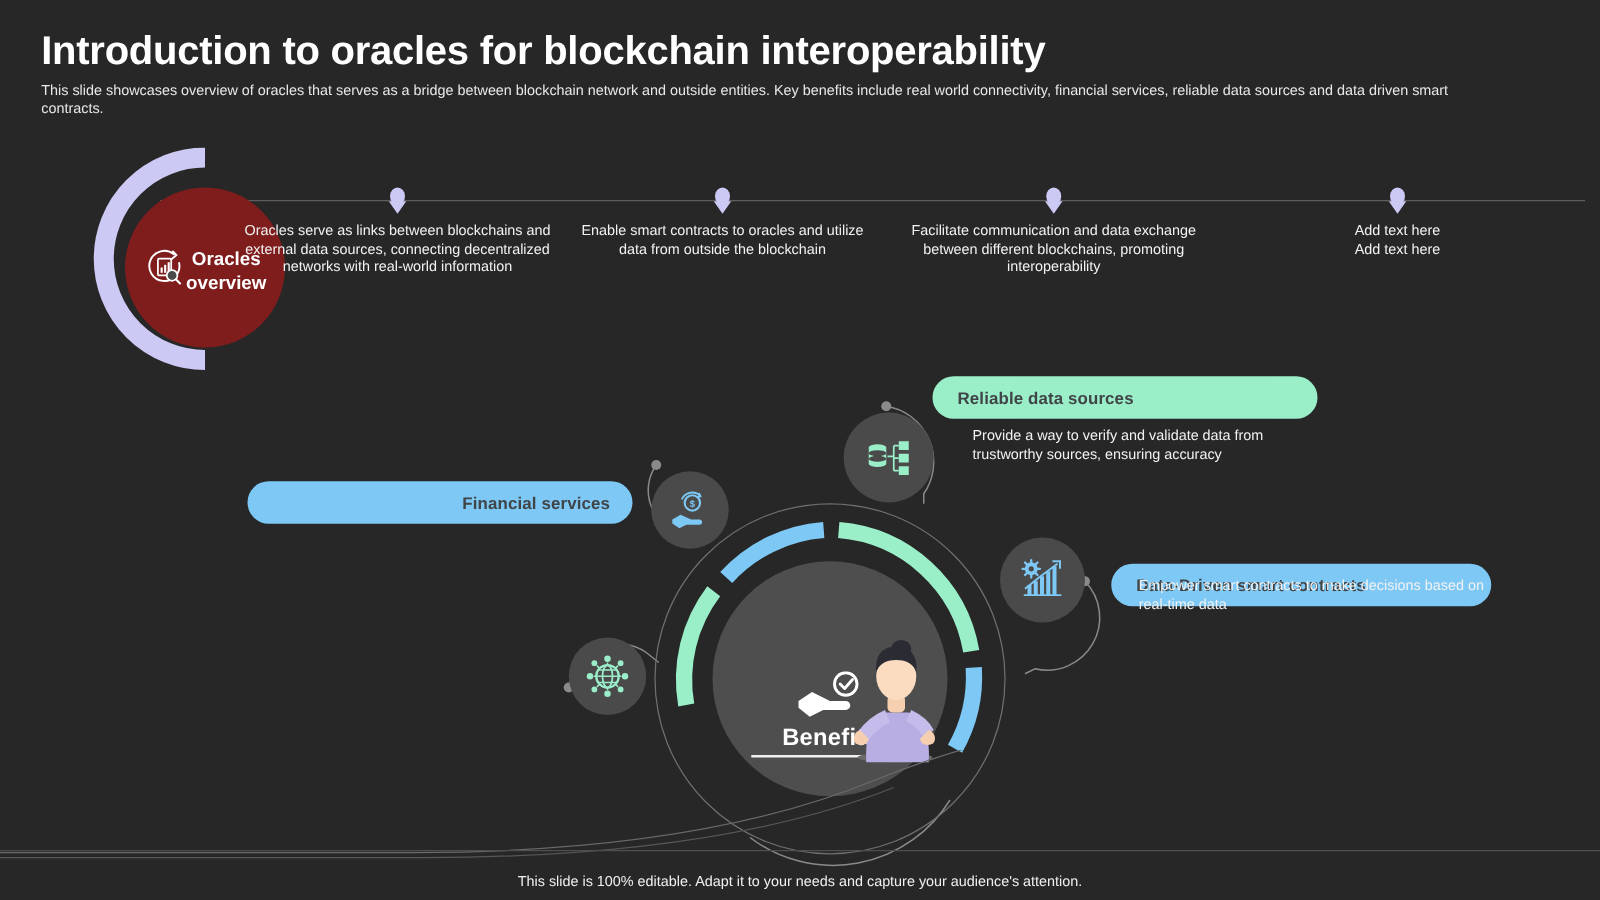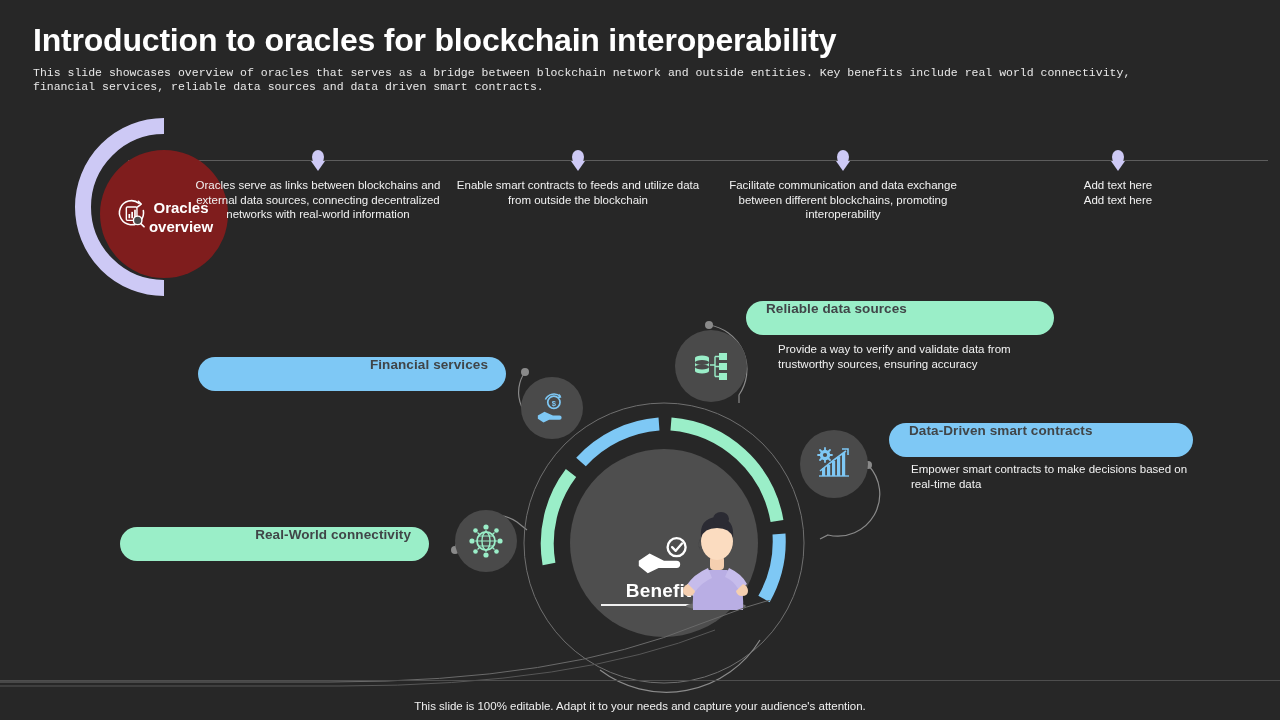--- a/index.html
+++ b/index.html
@@ -13,21 +13,21 @@
   .slide { position:absolute; inset:0; }
 
   
   .title {
     position:absolute; left:33px; top:22px;
     font-size:32px; font-weight:bold; letter-spacing:-0.2px;
     color:#ffffff; white-space:nowrap;
   }
   .subtitle {
     position:absolute; left:33px; top:66px; width:1150px;
-    font-size:11.5px; line-height:14px; color:#e8e8e8; font-weight:normal;font-family:Liberation Mono, monospace;
+    font-size:11.5px; line-height:14px; color:#e8e8e8; font-weight:normal;
   }
 
   
   .tl-line {
     position:absolute; left:128px; top:160px; width:1140px; height:1px;
     background:#5d5d5d;
   }
   .tl-item { position:absolute; top:150px; }
   .pin { position:absolute; left:50%; top:0; transform:translateX(-50%); width:16px; }
   .pin-head {
@@ -78,25 +78,25 @@
   
   .node {
     position:absolute; border-radius:50%; background:#4a4a4a;
     display:flex; align-items:center; justify-content:center;
   }
   .node svg { display:block; }
 
   
   .pill {
     position:absolute; border-radius:22px; height:34px;
-    display:flex; 
+    display:flex; align-items:center;
     font-size:13.5px; font-weight:bold; color:#404548; letter-spacing:.1px;
   }
   .pill.green { background:#9aeec8; }
-  .pill.blue  { background:#7ec8f5; }
+  .pill.blue  { background:#7ec8f5;margin-top:28px; }
   .pill.right-lbl { justify-content:flex-end; padding-right:18px; }
   .pill.left-lbl  { justify-content:flex-start; padding-left:20px; }
   .desc { position:absolute; font-size:11.5px; line-height:14.5px; color:#f2f2f2; }
   .desc.ra { text-align:right; }
   .desc.la { text-align:left; }
 
   
   .footer-rule { position:absolute; left:0; top:680px; width:1280px; height:1px; background:#4e4e4e; }
   .footer-text {
     position:absolute; left:0; top:700px; width:1280px; text-align:center;
@@ -142,21 +142,21 @@
         <div class="pin-tip"></div>
     </div>
     <div class="tl-text">Oracles serve as links between blockchains and external data sources, connecting decentralized networks with real-world information</div>
   </div>
 
   <div class="tl-item" style="left:453px;width:250px;">
     <div class="pin">
       <div class="pin-head"></div>
         <div class="pin-tip"></div>
     </div>
-    <div class="tl-text">Enable smart contracts to feeds and utilize data from outside the blockchain</div>
+    <div class="tl-text">Enable smart contracts to oracles and utilize data from outside the blockchain</div>
   </div>
 
   <div class="tl-item" style="left:718px;width:250px;">
     <div class="pin">
       <div class="pin-head"></div>
         <div class="pin-tip"></div>
     </div>
     <div class="tl-text">Facilitate communication and data exchange between different blockchains, promoting interoperability</div>
   </div>
 
@@ -284,23 +284,20 @@
 
   <div class="pill blue right-lbl" style="left:198px;top:357px;width:308px;">
     <span>Financial services</span>
   </div>
 
   <div class="pill blue left-lbl" style="left:889px;top:423px;width:304px;">
     <span>Data-Driven smart contracts</span>
   </div>
   <div class="desc la" style="left:911px;top:462px;width:290px;">Empower smart contracts to make decisions based on real-time data</div>
 
-  <div class="pill green right-lbl" style="left:120px;top:527px;width:309px;">
-    <span>Real-World connectivity</span>
-  </div>
 
   <svg class="deco" viewBox="0 0 1280 120" preserveAspectRatio="none">
     <path d="M0 82 H330 Q560 82 700 24 Q790 -12 900 -30" fill="none" stroke="#6a6a6a" stroke-width="1"></path>
     <path d="M0 86 H340 Q575 86 715 30" fill="none" stroke="#575757" stroke-width="1"></path>
   </svg>
   <div class="footer-rule"></div>
   <div class="footer-text">This slide is 100% editable. Adapt it to your needs and capture your audience's attention.</div>
 
 </div>
 

